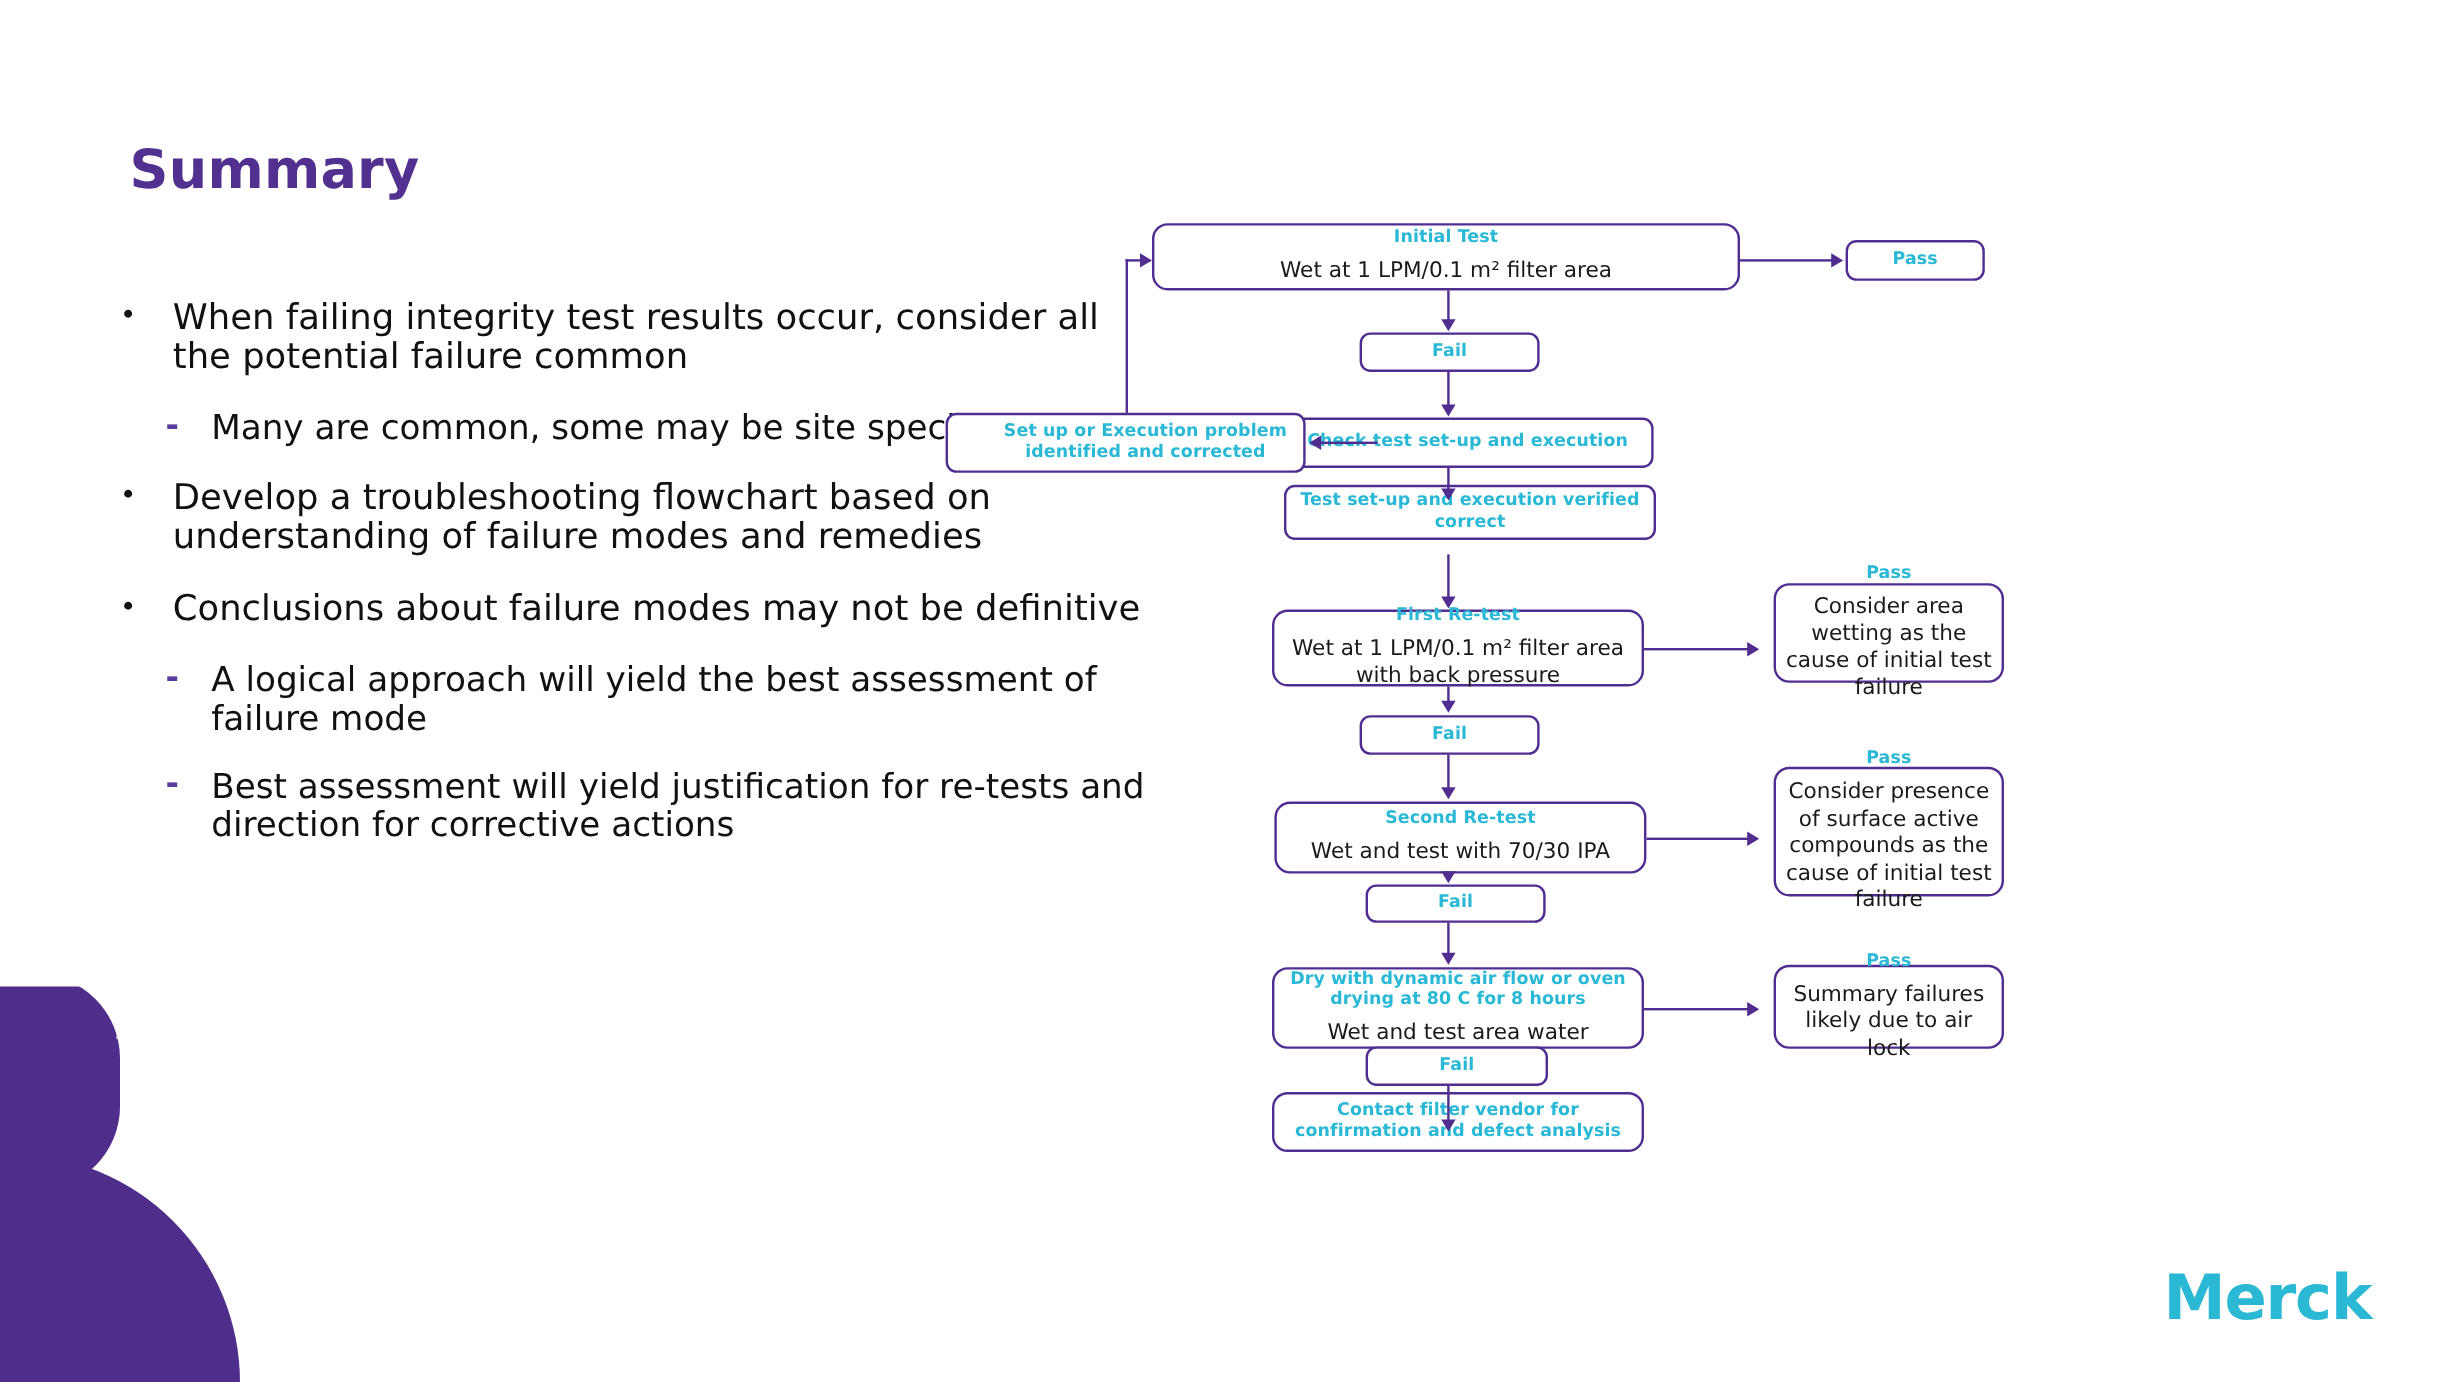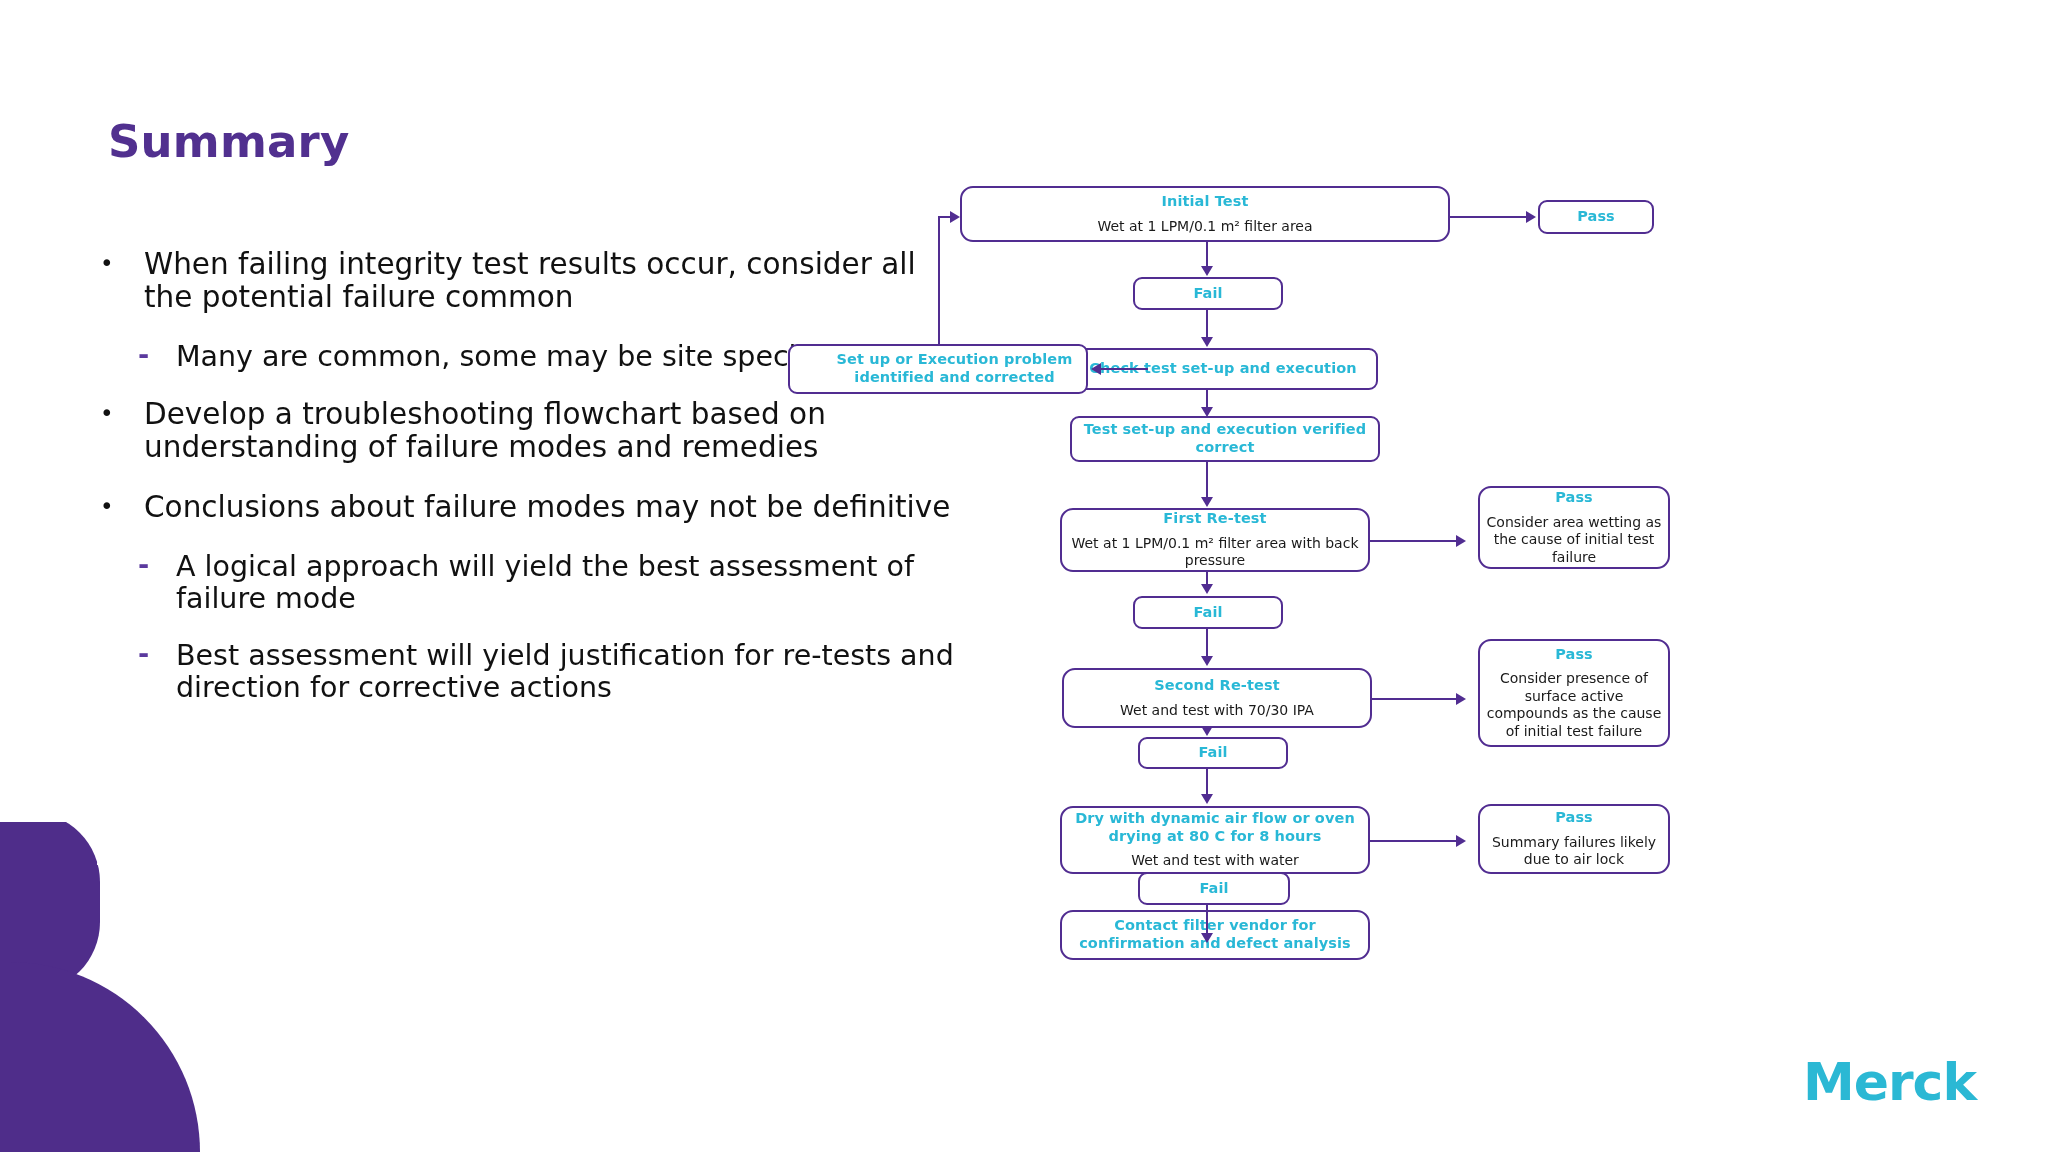--- a/index.html
+++ b/index.html
@@ -56,21 +56,21 @@
     display: flex; flex-direction: column;
     align-items: center; justify-content: center;
     text-align: center;
     padding: 3px 6px;
   }
   .node .hd {
     color: #29b8d6; font-weight: bold; font-size: 14.5px; line-height: 1.22;
     letter-spacing: .1px;
   }
   .node .sb {
-    color: #1a1a1a; font-size: 14px; line-height: 1.25; margin-top: 7px;
+    color: #1a1a1a; font-size: 18px; line-height: 1.25; margin-top: 7px;
   }
   .node.only-hd .hd { margin: 0; }
   .node.rounded-lg { border-radius: 13px; }
 
   
   .vline { position: absolute; width: 2.2px; background: #512d91; }
   .hline { position: absolute; height: 2.2px; background: #512d91; }
   .arrow-d, .arrow-r, .arrow-l {
     position: absolute; width: 0; height: 0;
   }
@@ -214,21 +214,21 @@
 
     <div class="hline" style="left:152px; top:182px; width:-0px;"></div>
 
     <div class="hline" style="left:152px; top:182px; width:48px;"></div>
     <div class="arrow-l" style="left:143px; top:177px;"></div>
 
     <div class="vline" style="left:-10px; top:30px; height:128px;"></div>
     <div class="hline" style="left:-10px; top:30px; width:20px;"></div>
     <div class="arrow-r" style="left:2px; top:25px;"></div>
 
-    <div class="node" style="left:122px; top:230px; width:310px; height:46px;">
+    <div class="node" style="left:122px; top:218px; width:310px; height:46px;">
       <div class="hd">Test set-up and execution verified correct</div>
     </div>
     <div class="vline" style="left:258px; top:204px; height:20px;"></div>
     <div class="arrow-d" style="left:253px; top:221px;"></div>
 
     <div class="node rounded-lg" style="left:112px; top:322px; width:310px; height:64px;">
       <div class="hd">First Re-test</div>
       <div class="sb">Wet at 1 LPM/0.1 m² filter area with back pressure</div>
     </div>
     <div class="vline" style="left:258px; top:276px; height:36px;"></div>
@@ -262,21 +262,21 @@
     <div class="arrow-r" style="left:508px; top:507px;"></div>
 
     <div class="node only-hd" style="left:190px; top:551px; width:150px; height:32px;">
       <div class="hd">Fail</div>
     </div>
     <div class="vline" style="left:258px; top:542px; height:0px;"></div>
     <div class="arrow-d" style="left:253px; top:540px;"></div>
 
     <div class="node rounded-lg" style="left:112px; top:620px; width:310px; height:68px;">
       <div class="hd">Dry with dynamic air flow or oven drying at 80 C for 8 hours</div>
-      <div class="sb">Wet and test with water</div>
+      <div class="sb">Wet and test area water</div>
     </div>
     <div class="vline" style="left:258px; top:583px; height:26px;"></div>
     <div class="arrow-d" style="left:253px; top:608px;"></div>
 
     <div class="node rounded-lg" style="left:530px; top:618px; width:192px; height:70px;">
       <div class="hd">Pass</div>
       <div class="sb">Summary failures likely due to air lock</div>
     </div>
     <div class="hline" style="left:422px; top:654px; width:88px;"></div>
     <div class="arrow-r" style="left:508px; top:649px;"></div>

